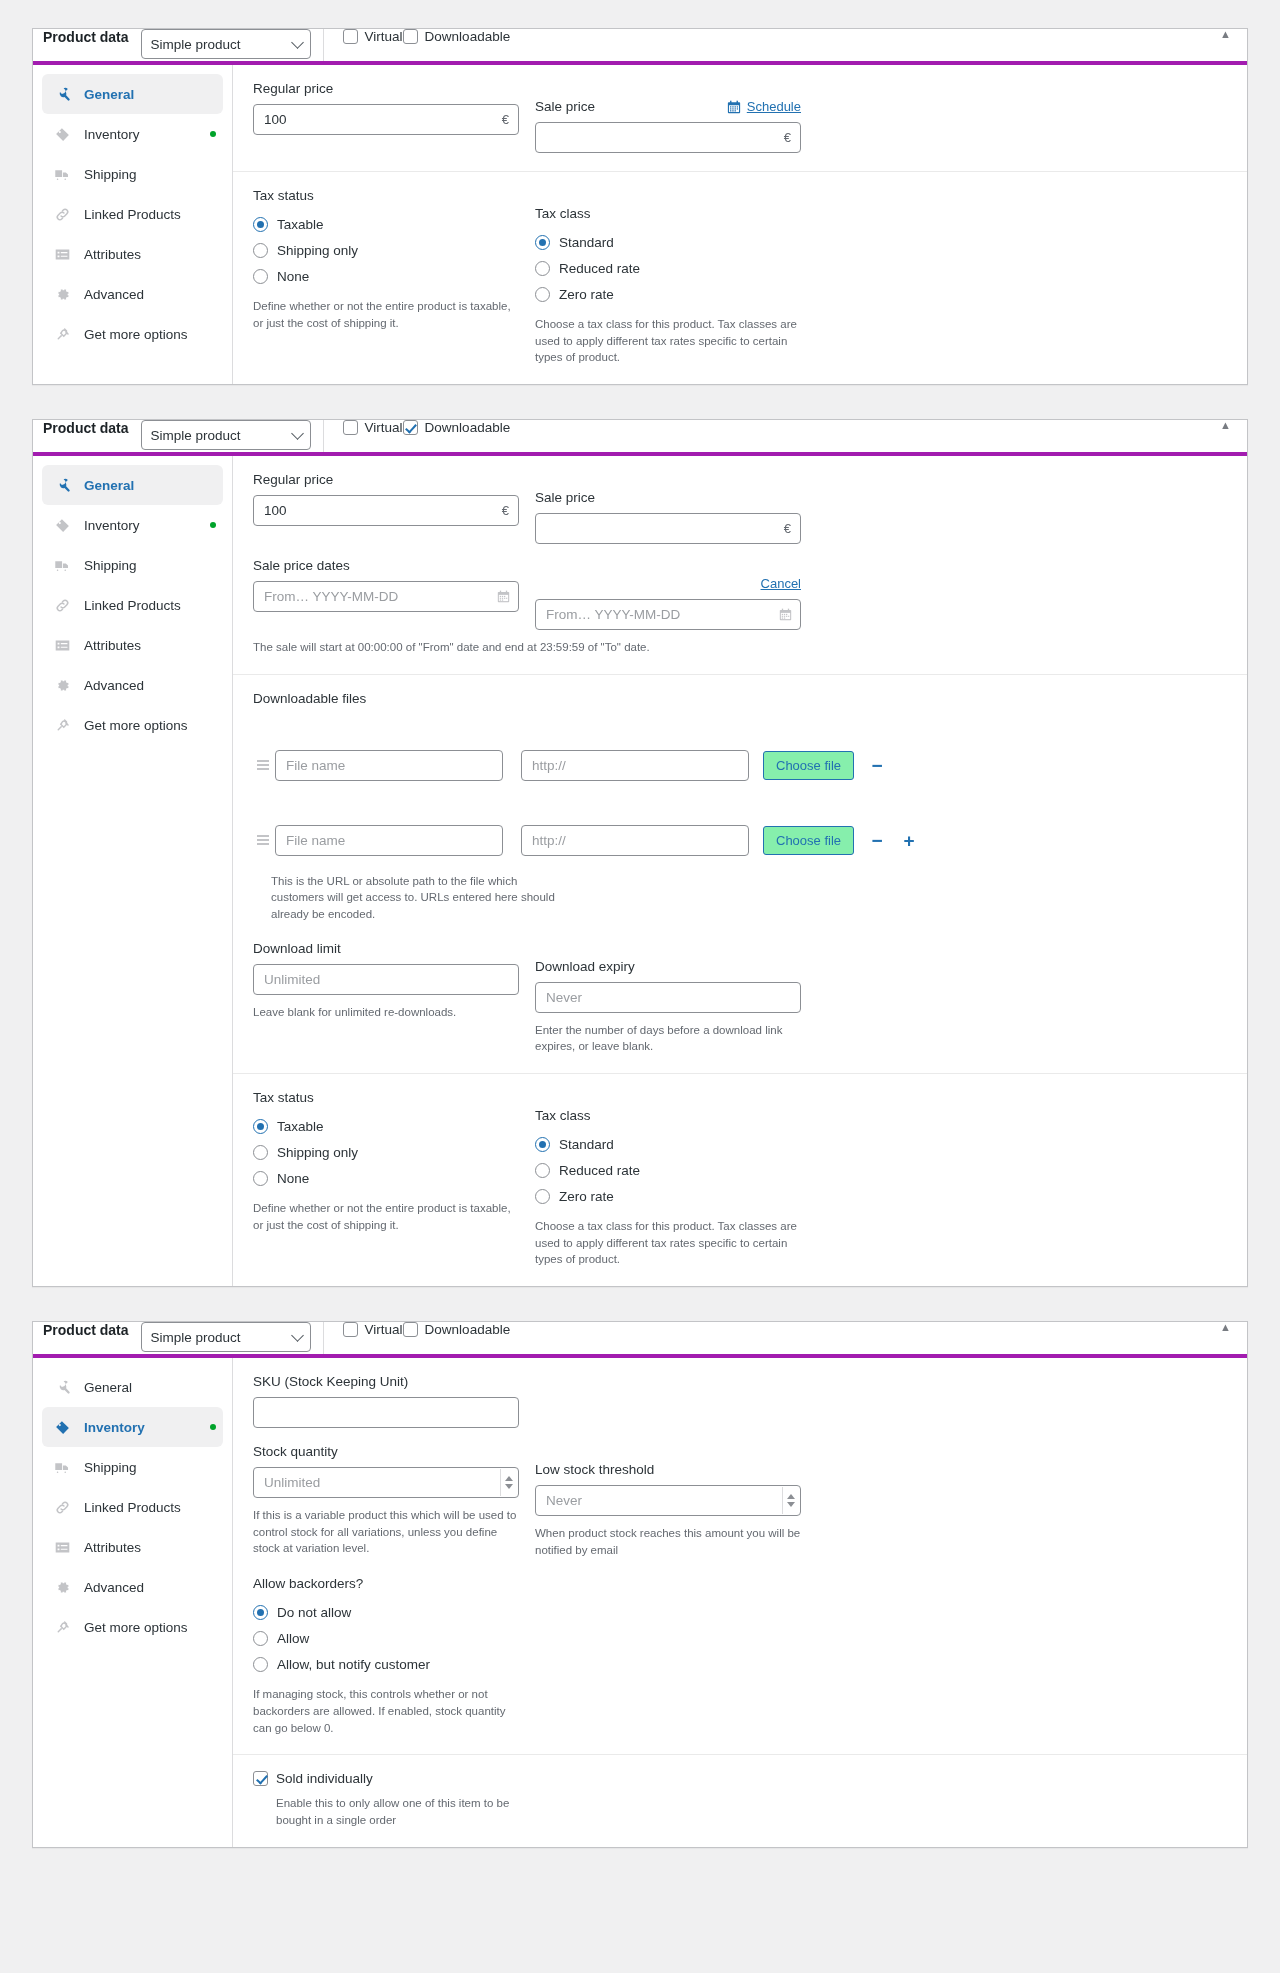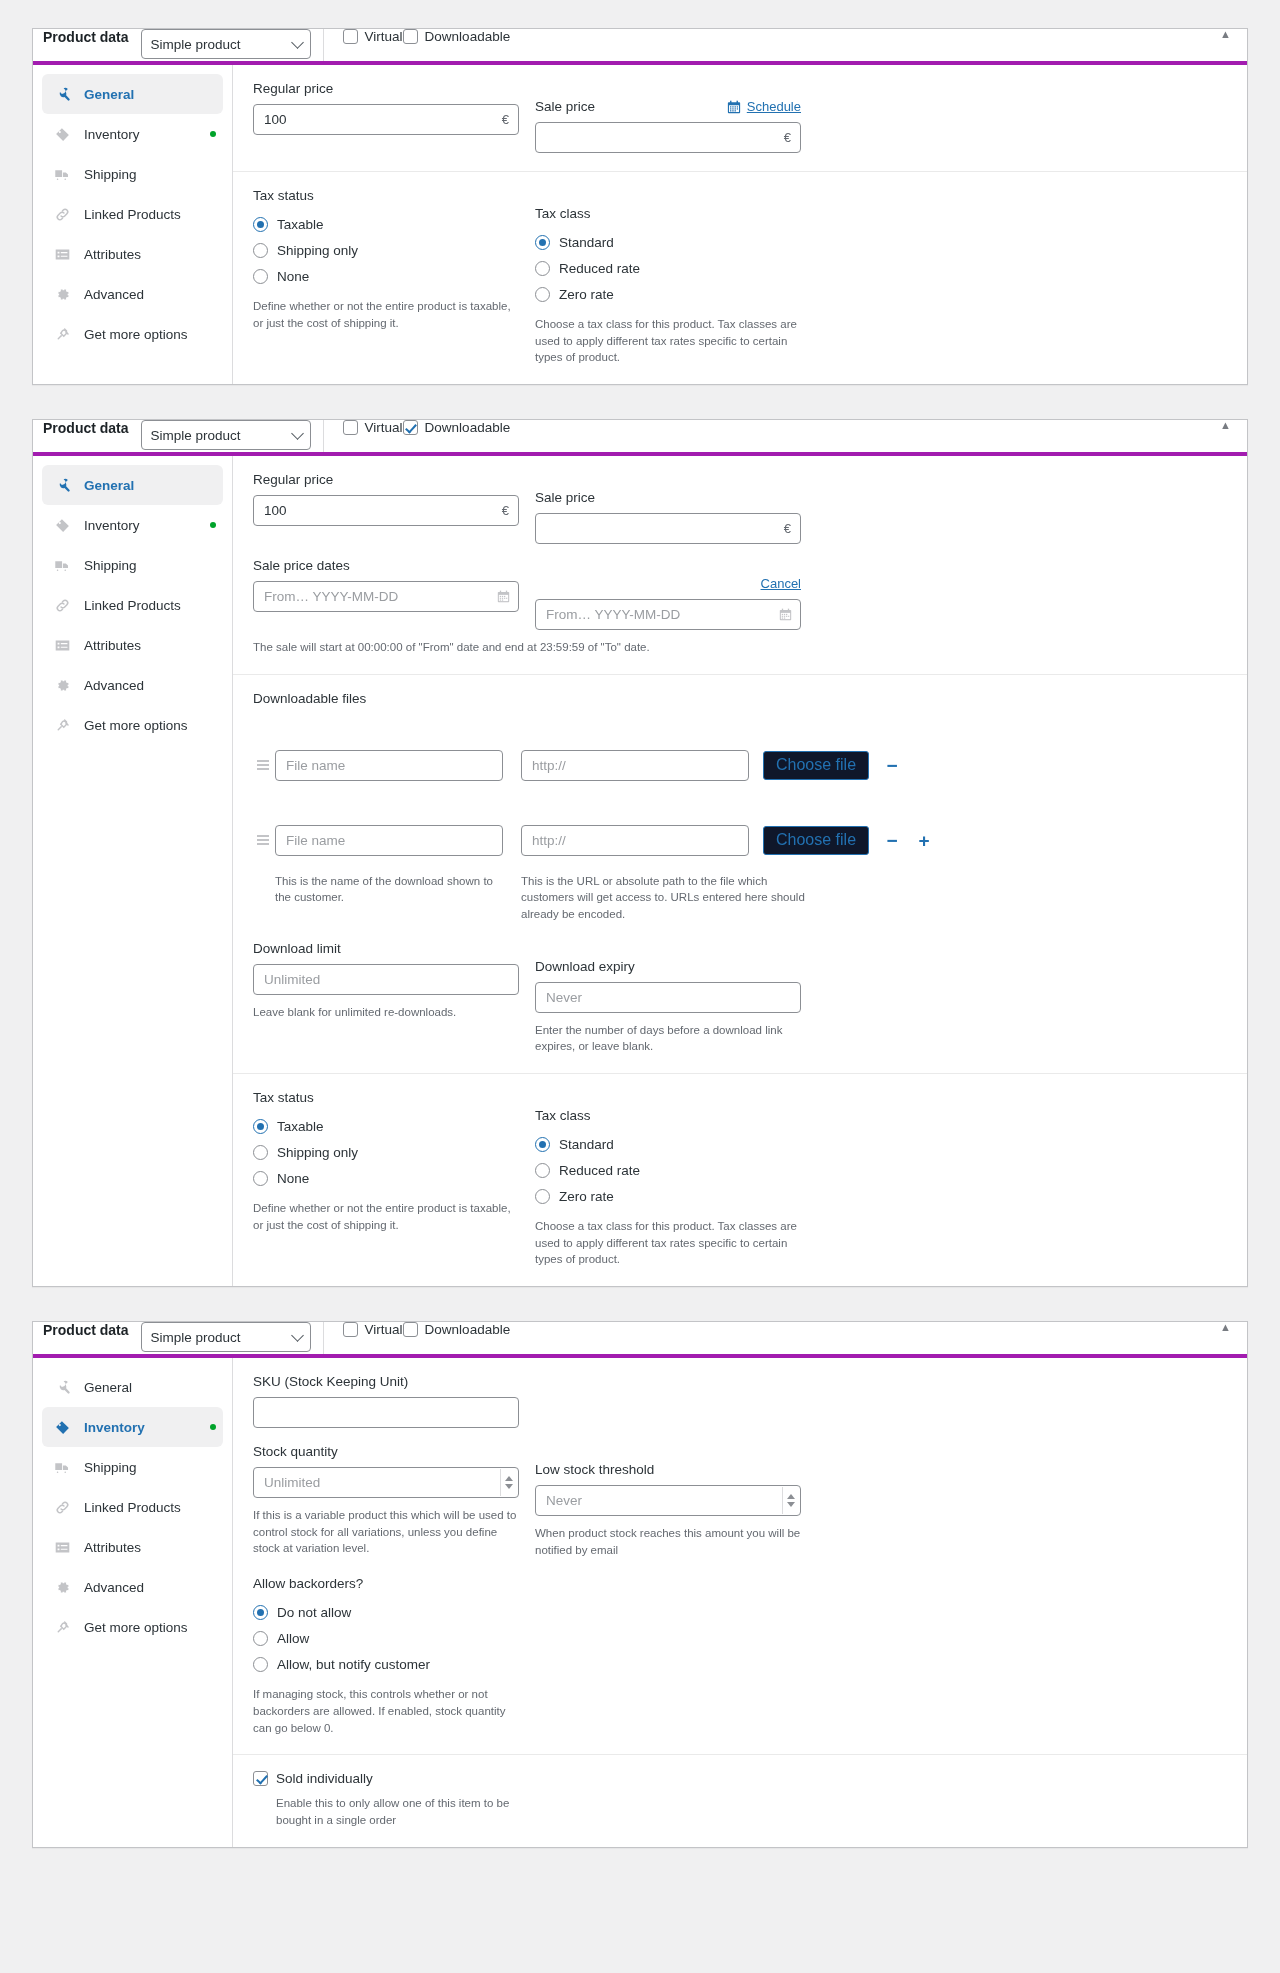--- a/index.html
+++ b/index.html
@@ -209,23 +209,23 @@
   }
   .drag span { display: block; width: 12px; height: 1.5px; background: #c3c4c7; }
   .dl-name { width: 228px; flex: none; }
   .dl-url { width: 228px; flex: none; margin-left: 18px; }
   .btn-choose {
     margin-left: 14px;
     height: 29px;
     padding: 0 12px;
     border: 1px solid #2271b1;
     border-radius: 3px;
-    background: #0f172a;
+    background: #86efac;
     color: #2271b1;
-    font-size: 16px;
+    font-size: 13px;
     display: flex; align-items: center;
     font-family: "Liberation Sans", sans-serif;
     flex: none;
   }
   .row-ops { display: flex; align-items: center; margin-left: 16px; gap: 18px; }
   .op {
     color: #2271b1;
     font-size: 19px;
     line-height: 1;
     font-weight: bold;
@@ -583,21 +583,20 @@
               <span class="placeholder">http://</span>
             </div>
             <button class="btn-choose">Choose file</button>
             <div class="row-ops">
               <span class="op">−</span>
               <span class="op">+</span>
             </div>
           </div>
 
           <div class="dl-helps">
-            <div class="help h1">This is the name of the download shown to the customer.</div>
             <div class="help h2">This is the URL or absolute path to the file which customers will get access to. URLs entered here should already be encoded.</div>
           </div>
 
           <div class="cols" style="margin-top:18px;">
             <div class="col">
               <span class="flabel">Download limit</span>
               <div class="field">
                 <span class="placeholder">Unlimited</span>
               </div>
               <div class="help">Leave blank for unlimited re-downloads.</div>

